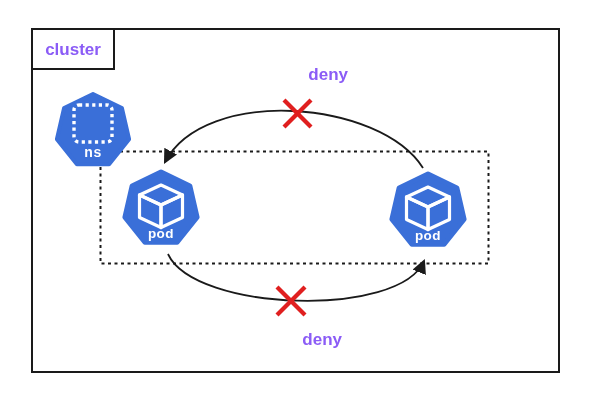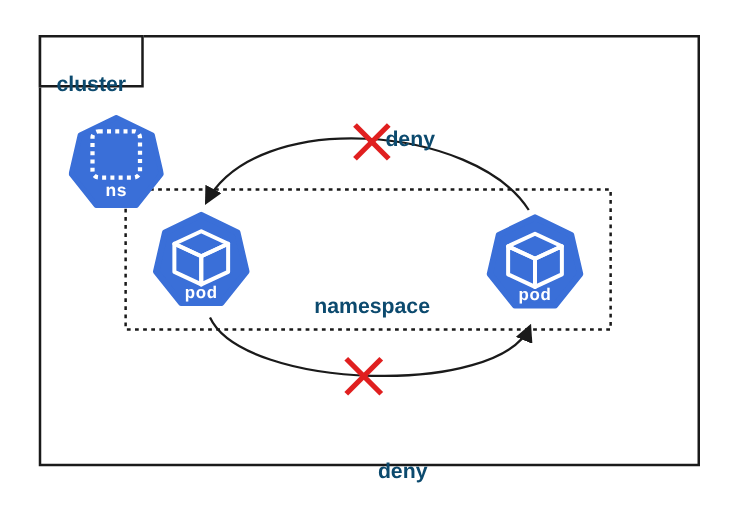--- a/index.html
+++ b/index.html
@@ -9,21 +9,21 @@
   .cluster-box{
     position:absolute;left:31px;top:28px;width:525px;height:341px;
     border:2px solid #1a1a1a;background:#ffffff;box-sizing:content-box;
   }
   .cluster-label-box{
     position:absolute;left:31px;top:28px;width:80px;height:38px;
     border:2px solid #1a1a1a;background:#ffffff;
     display:flex;align-items:center;justify-content:center;z-index:3;
   }
   .diagram-label{
-    color:#0c4a6e;font-size:17px;font-weight:bold;line-height:1;white-space:nowrap;margin-top:37px;
+    color:#8b5cf6;font-size:17px;font-weight:bold;line-height:1;white-space:nowrap;
   }
   .float-label{position:absolute;text-align:right;z-index:4;}
   .overlay-svg{position:absolute;left:0;top:0;z-index:2;}
   .icon-svg{position:absolute;z-index:5;}
   .icon-text{
     font-family:"Liberation Sans", sans-serif;font-weight:bold;fill:#ffffff;
     letter-spacing:0.5px;
   }
 </style>
 </head>
@@ -80,19 +80,18 @@
   <svg class="icon-svg" style="left:388px;top:171px;" width="80" height="80" viewBox="0 0 80 80">
     <polygon points="40,3 68.9,17 76.1,48.2 56.1,73.3 23.9,73.3 3.9,48.2 11.1,17" stroke-width="5" stroke-linejoin="round" fill="#3A6FD8" stroke="#3A6FD8"></polygon>
     <g stroke="#ffffff" stroke-width="3.2" stroke-linejoin="round" fill="none">
       <path d="M 40 16 L 61.5 26 L 40 36 L 18.5 26 Z"></path>
       <path d="M 18.5 26 L 18.5 48.5 L 40 58.5 L 40 36 Z"></path>
       <path d="M 61.5 26 L 61.5 48.5 L 40 58.5 L 40 36 Z"></path>
     </g>
     <text class="icon-text" x="40" y="69" font-size="13.5" text-anchor="middle">pod</text>
   </svg>
 
-  <div class="float-label diagram-label" style="left:244px;top:199px;width:100px;">namespace</div>
 
   <div class="float-label diagram-label" style="left:248px;top:66px;width:100px;">deny</div>
 
   <div class="float-label diagram-label" style="left:242px;top:331px;width:100px;">deny</div>
 
 </div>
 
 </body></html>

